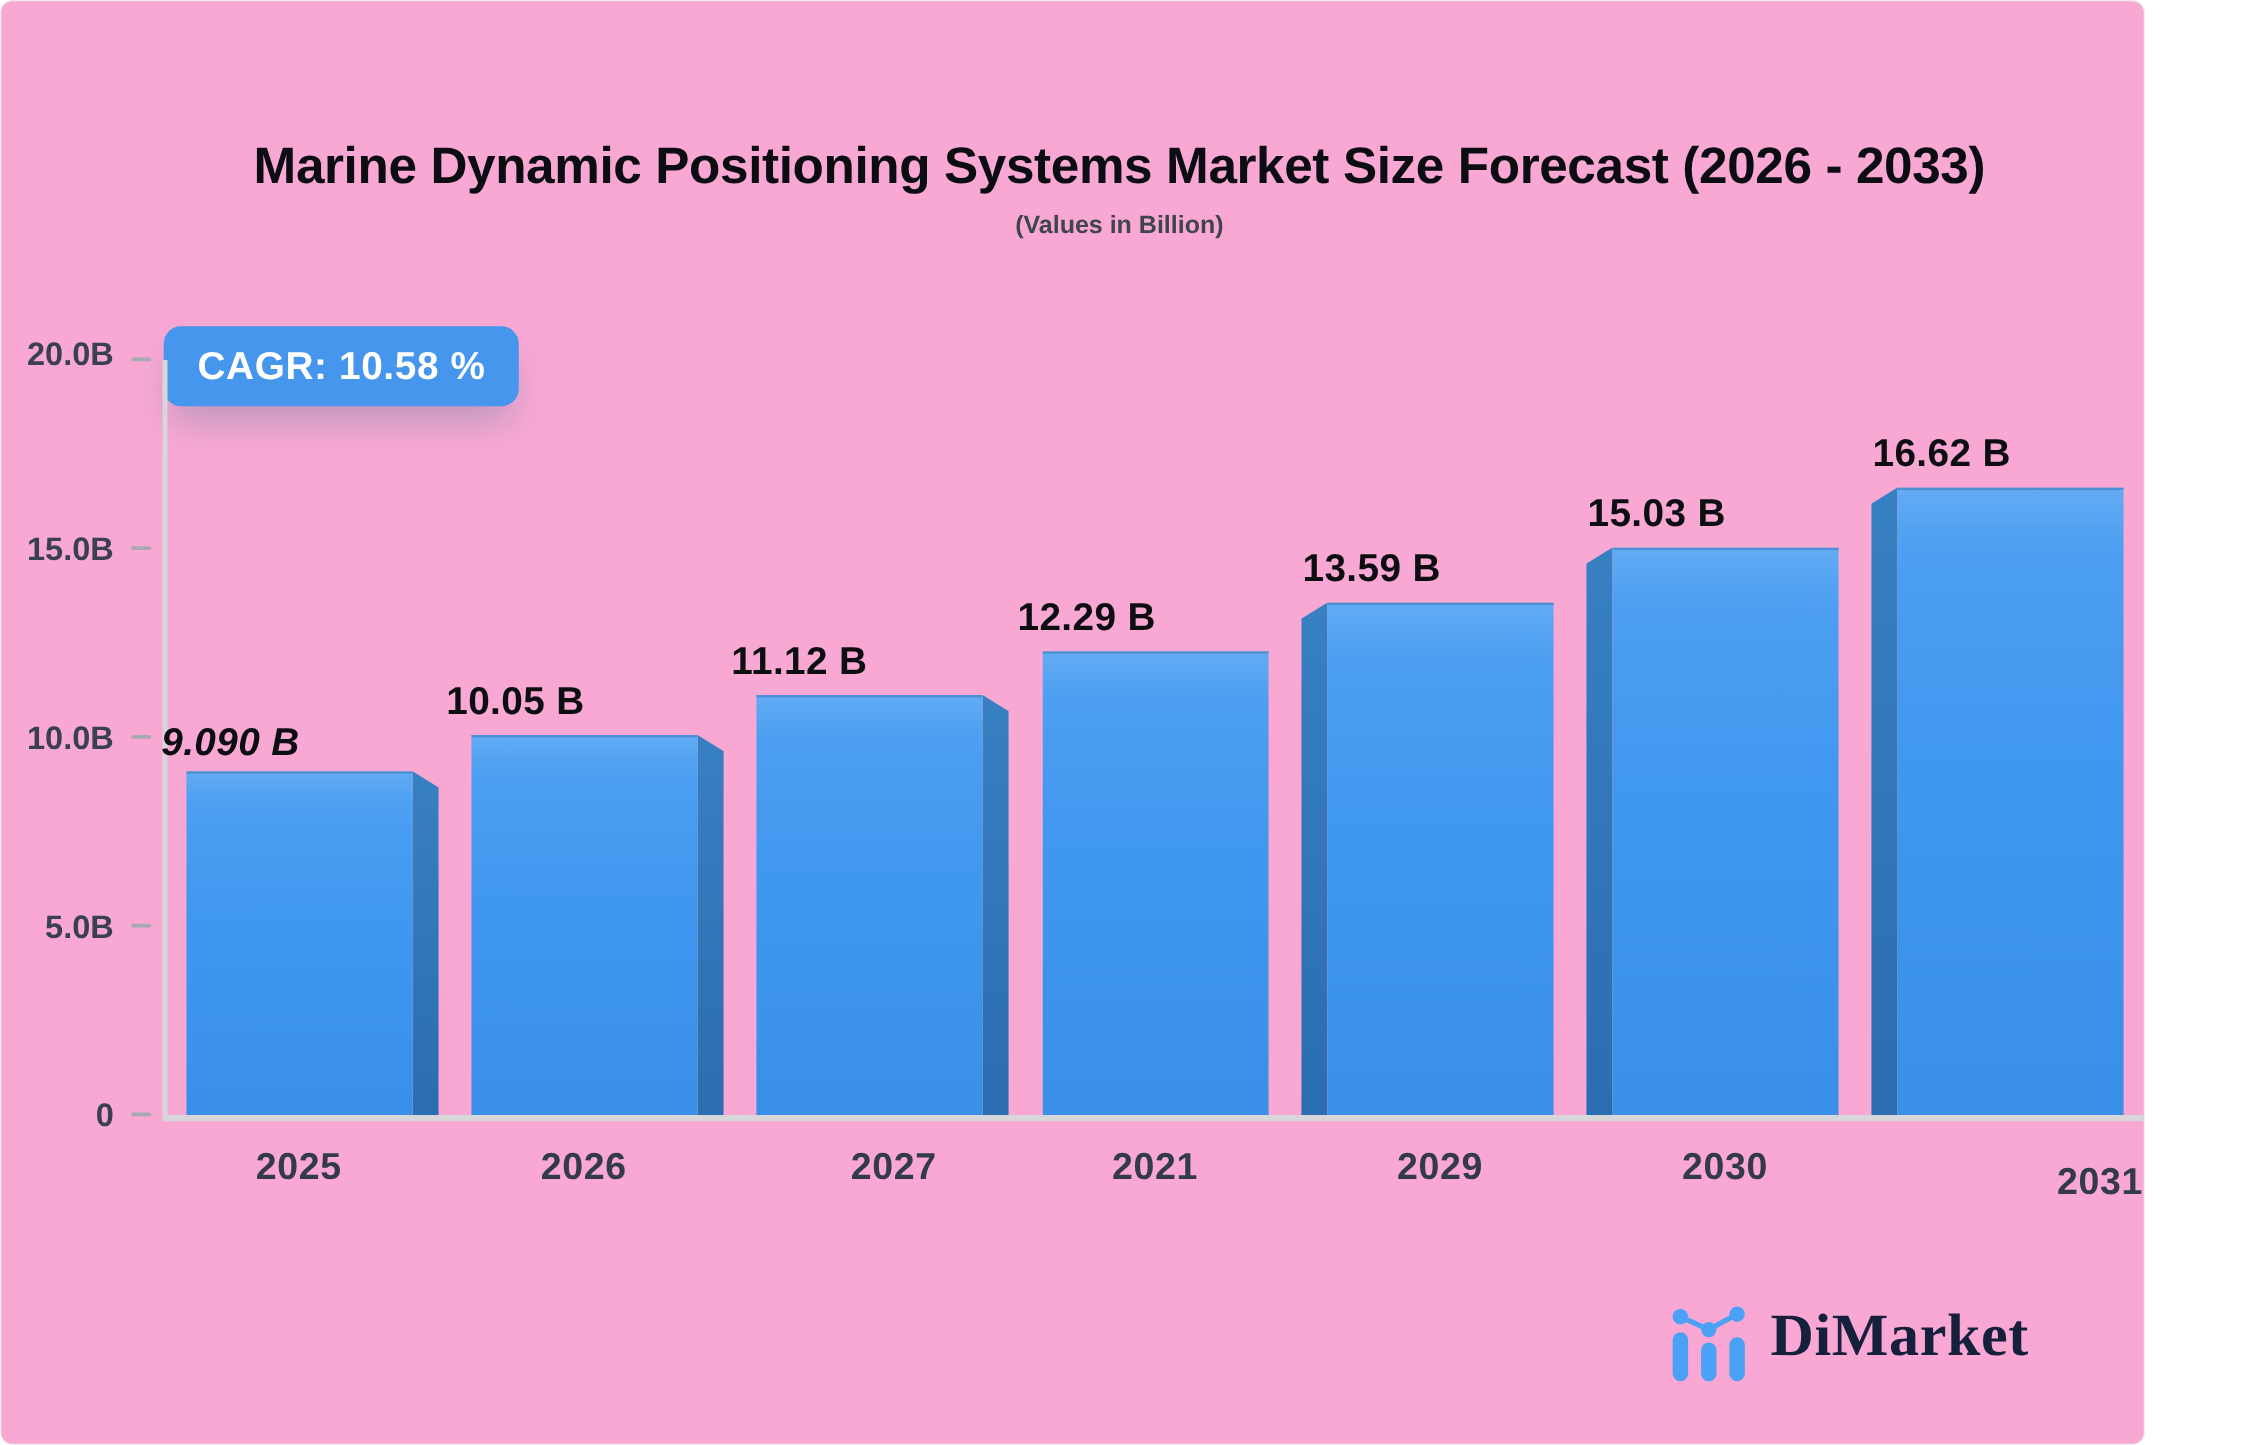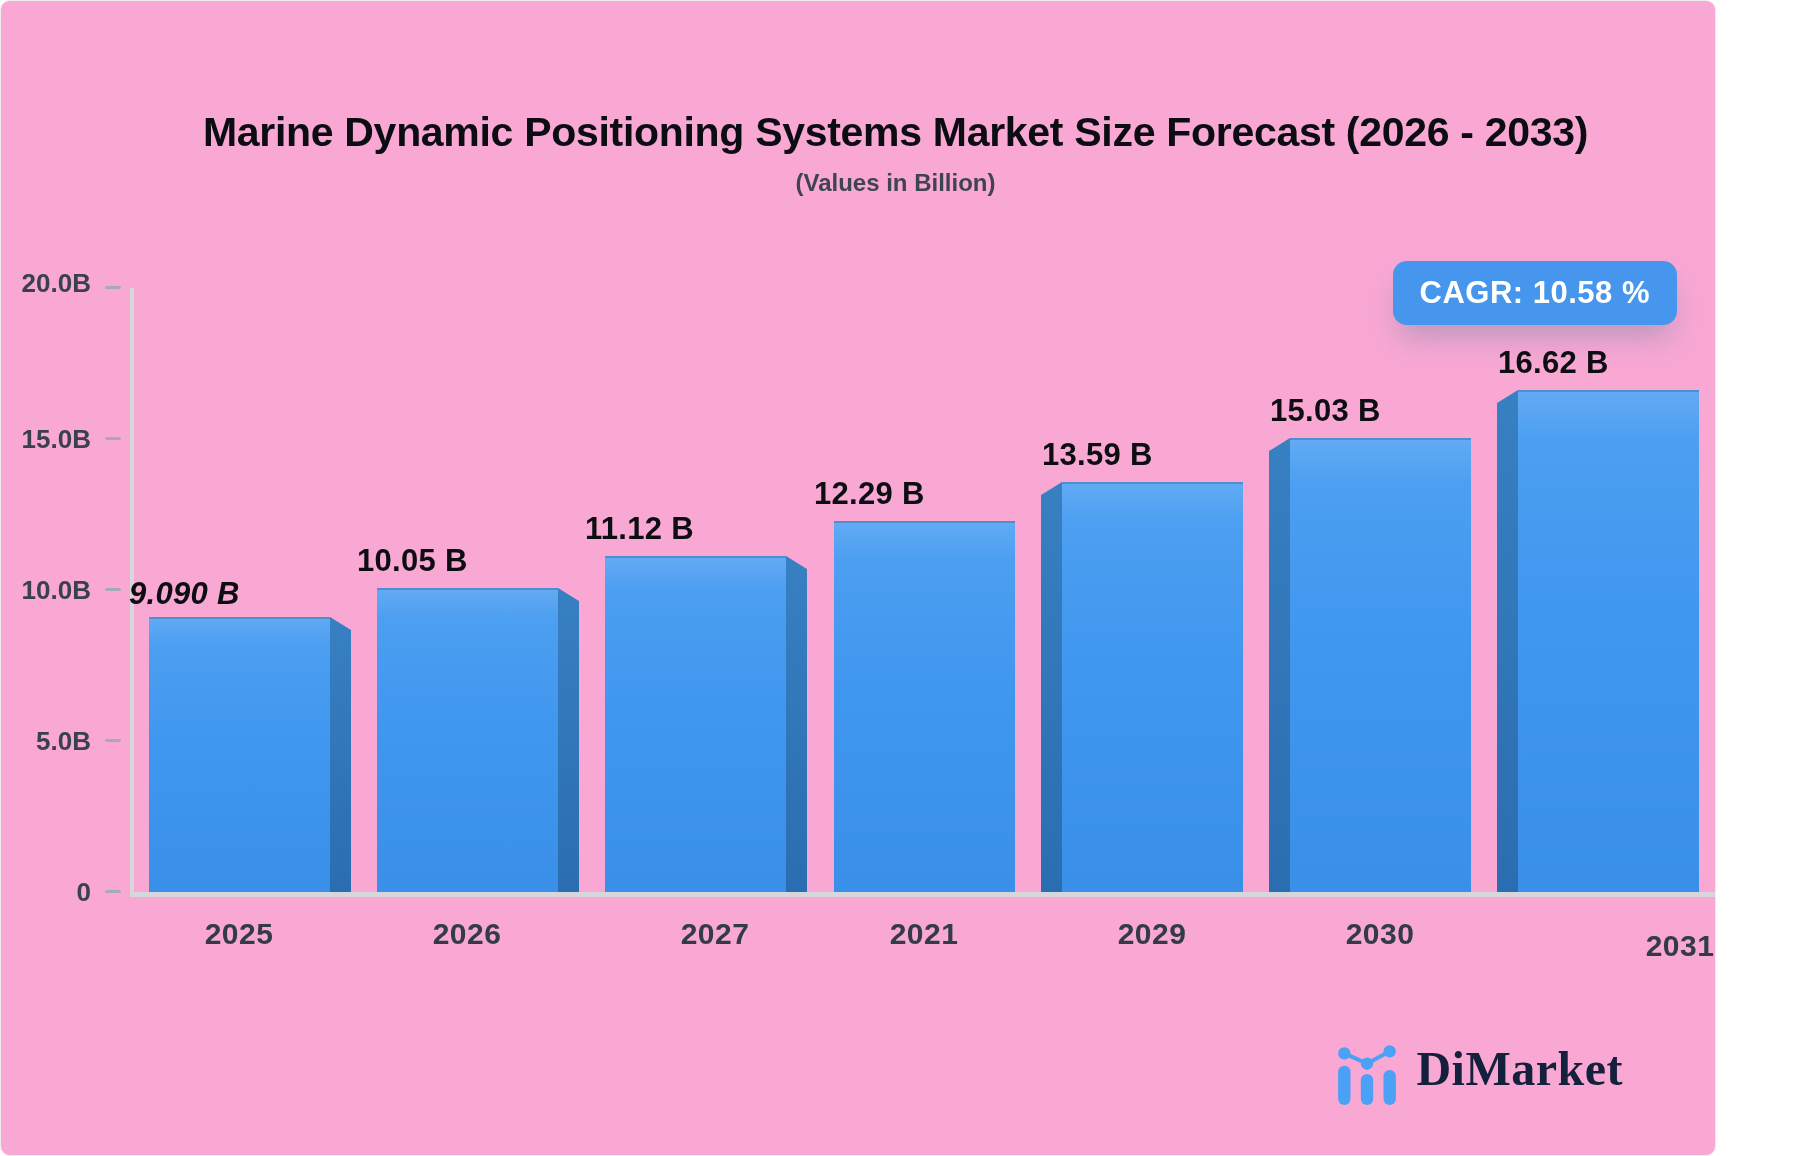--- a/index.html
+++ b/index.html
@@ -14,23 +14,23 @@
     font-family:"Liberation Sans","DejaVu Sans",sans-serif;
   }
   .titles{position:absolute;left:130px;right:55px;top:0;text-align:center;}
   .chart-title{
     margin:0;padding-top:108px;
     font-size:41px;line-height:46px;font-weight:800;
     color:#0b0d12;letter-spacing:-0.3px;
   }
   .chart-subtitle{
     margin:0;padding-top:14px;
-    font-size:24px;font-weight:700;color:#3e4550;
+    font-size:20px;font-weight:700;color:#3e4550;
   }
-  .badge-row{position:absolute;left:130px;right:38px;top:260px;display:flex;justify-content:flex-end;}
+  .badge-row{position:absolute;left:130px;right:38px;top:260px;display:flex;justify-content:flex-start;}
   .badge{
     display:inline-block;
     background:#4596ec;color:#ffffff;
     font-size:31px;font-weight:700;letter-spacing:0.5px;
     padding:14px 27px;border-radius:14px;
     box-shadow:0 18px 30px -6px rgba(110,130,160,0.45);
   }
   .plot{position:absolute;left:0;top:0;width:1800px;height:1156px;}
   .axis-y{position:absolute;left:129px;top:287px;width:4px;height:608px;background:#d6d6db;}
   .axis-x{position:absolute;left:129px;top:891px;width:1616px;height:5px;background:#d6d6db;}

